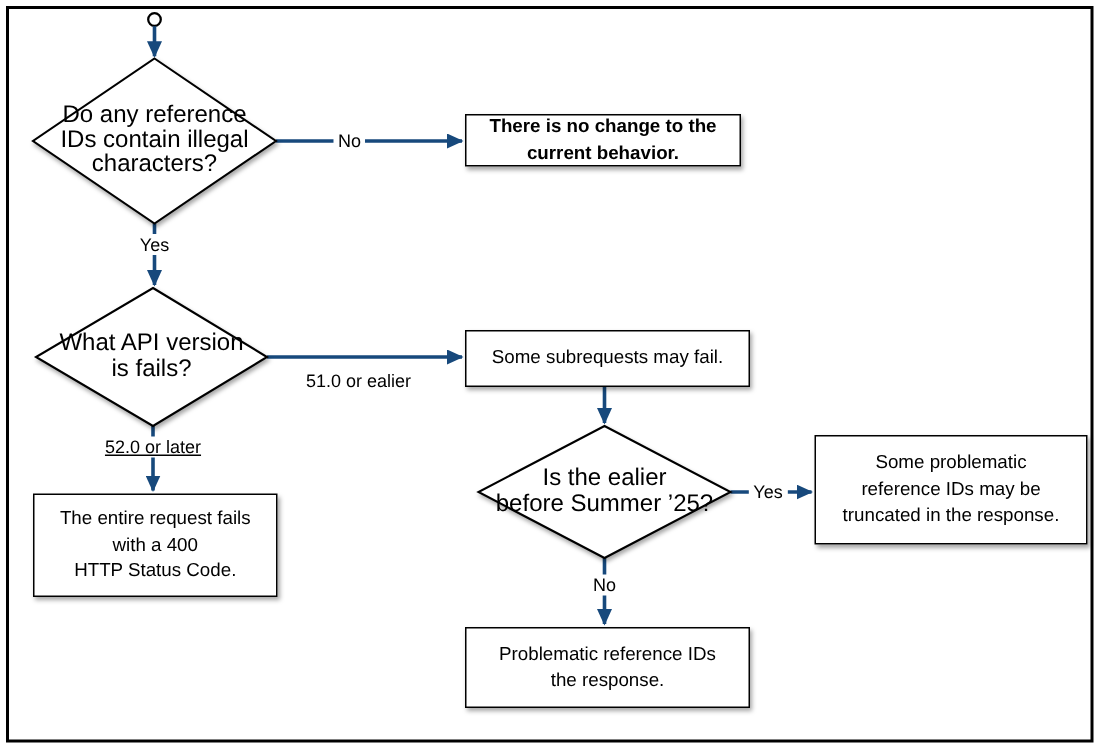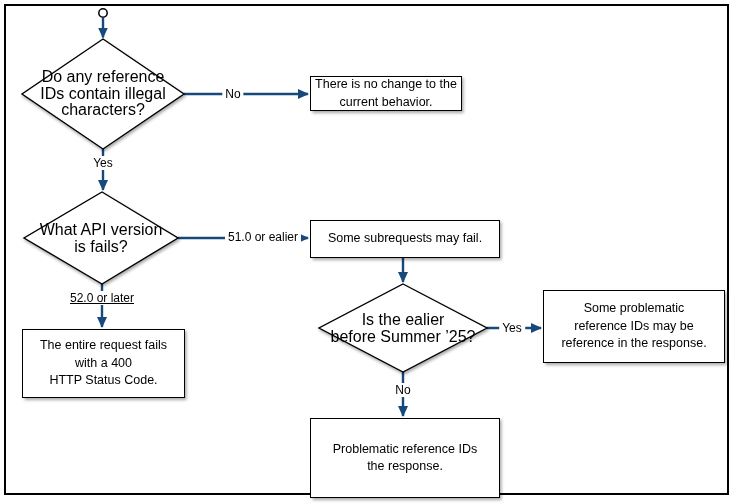--- a/index.html
+++ b/index.html
@@ -60,31 +60,31 @@
     white-space: nowrap;
   }
   .edge-label {
     position: absolute;
     transform: translate(-50%, -50%);
     background: var(--page-background, #ffffff);
     padding: 0 3px;
     font-size: 12px;
     white-space: nowrap;
   }
-  .r1 { left: 310px; top: 76px;  width: 152px; height: 35px; }
+  .r1 { left: 310px; top: 76px;  width: 184px; height: 35px; font-weight: bold; }
   .r2 { left: 310px; top: 220px; width: 190px; height: 38px; }
   .r3 { left: 22px;  top: 329px; width: 163px; height: 69px; }
   .r4 { left: 543px; top: 290px; width: 182px; height: 73px; text-align: right; }
-  .r5 { left: 310px; top: 418px; width: 190px; height: 80px; }
+  .r5 { left: 310px; top: 418px; width: 190px; height: 54px; }
   .t1 { left: 103px; top: 94px; }
   .t2 { left: 101px; top: 238px; }
   .t3 { left: 403px; top: 328px; }
   .lbl-no1 { left: 233px; top: 94px; }
   .lbl-yes1 { left: 103px; top: 163px; }
-  .lbl-v51 { left: 239px; top: 237px; margin-left: 24px; }
+  .lbl-v51 { left: 239px; top: 254px; }
   .lbl-v52 { left: 102px; top: 298px; text-decoration: underline; }
   .lbl-yes2 { left: 512px; top: 328px; }
   .lbl-no2 { left: 403px; top: 390px; }
 </style>
 </head>
 <body>
 
 <div class="page">
   <div class="frame"></div>
 
@@ -142,21 +142,21 @@
 
   <div class="rect-node r3">
     <div>The entire request fails</div>
     <div>with a 400</div>
     <div>HTTP Status Code.</div>
   </div>
 
   <div class="rect-node r4">
     <div>Some problematic</div>
     <div>reference IDs may be</div>
-    <div>reference in the response.</div>
+    <div>truncated in the response.</div>
   </div>
 
   <div class="rect-node r5">
     <div>Problematic reference IDs</div>
     <div>the response.</div>
   </div>
 
   <span class="edge-label lbl-no1">No</span>
   <span class="edge-label lbl-yes1">Yes</span>
   <span class="edge-label lbl-v51">51.0 or ealier</span>

